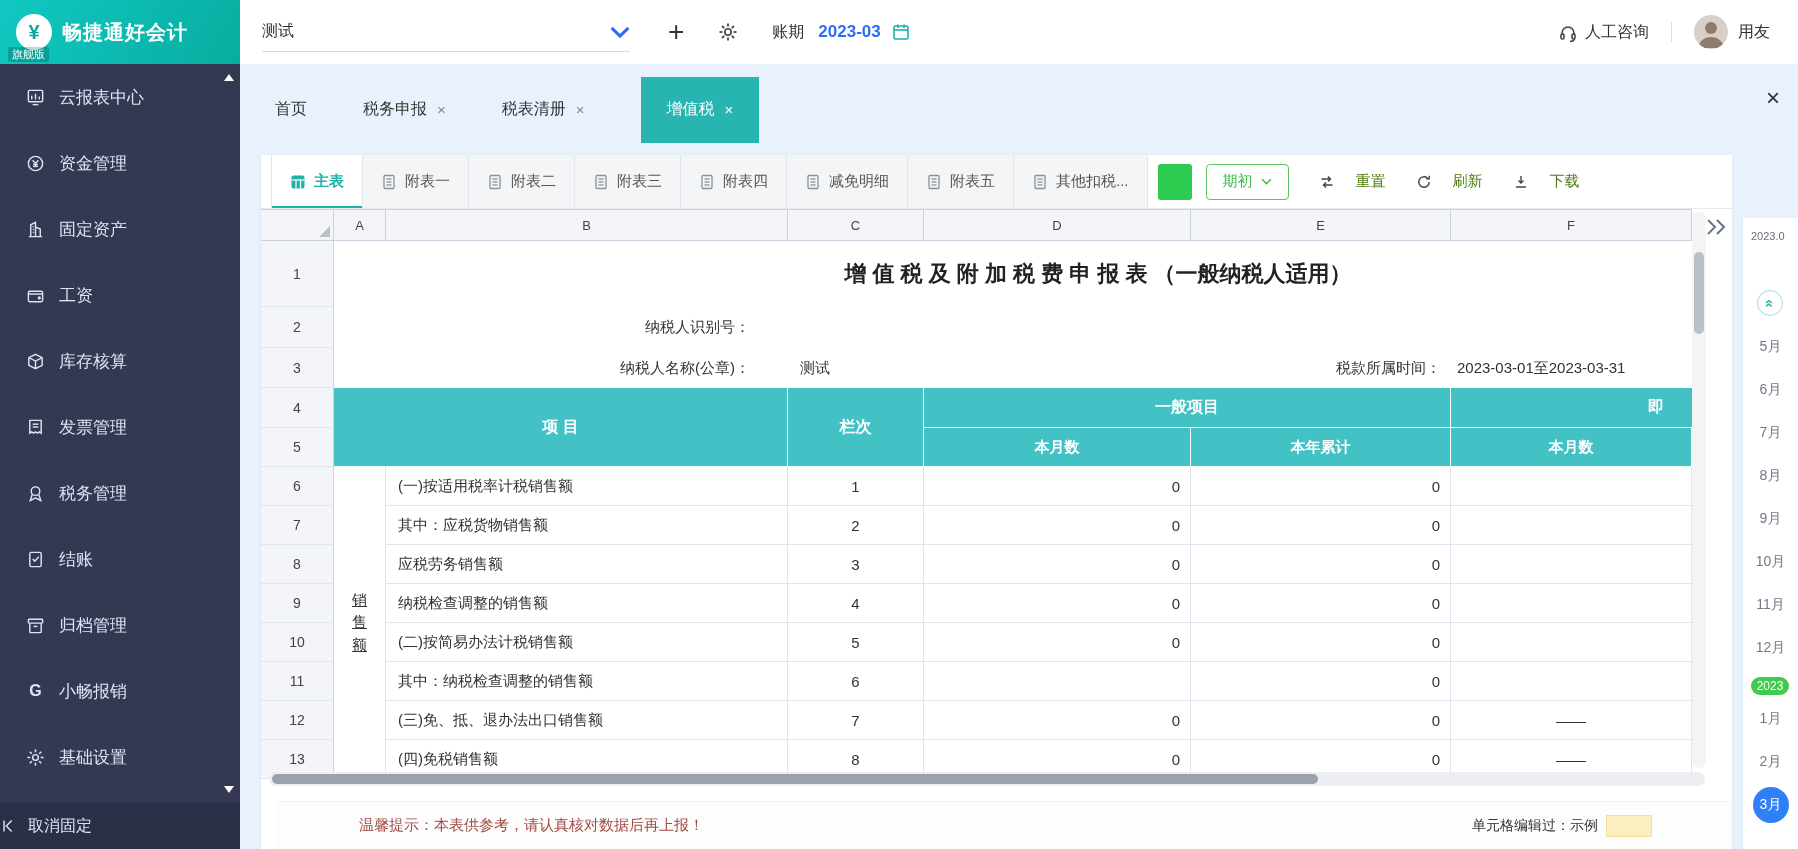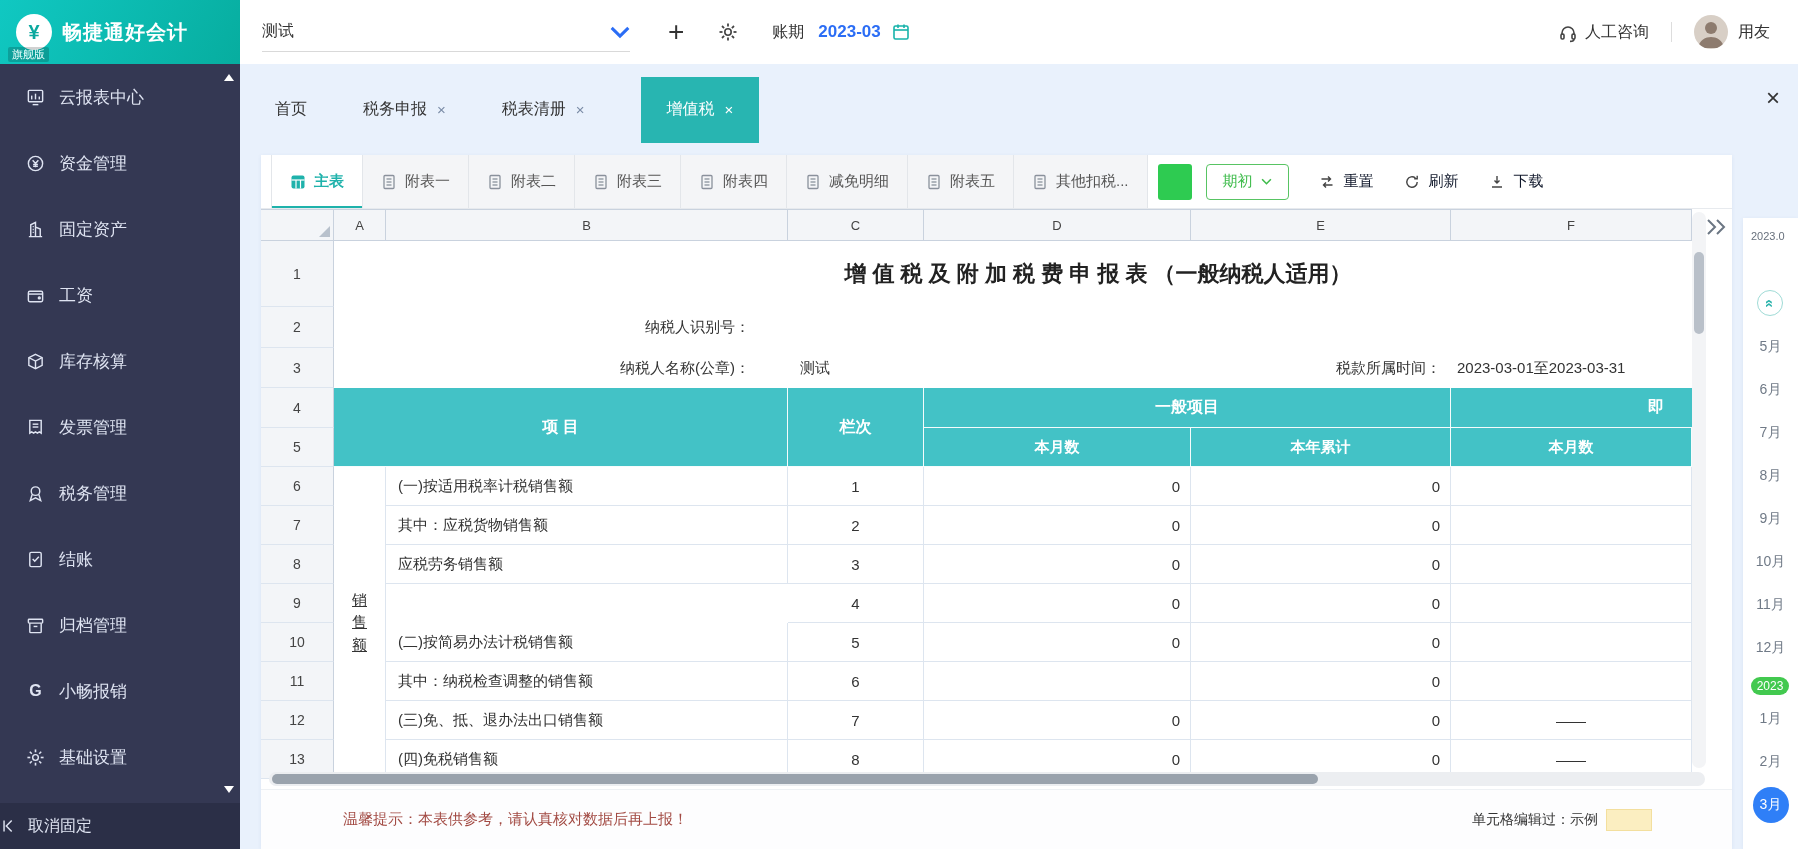--- a/index.html
+++ b/index.html
@@ -45,21 +45,21 @@
   .close-all { position:absolute; right:18px; top:22px; font-size:24px; color:#333; cursor:pointer; line-height:1; }
 
   
   .panel { position:absolute; left:21px; top:91px; right:66px; bottom:0; background:#fff; box-shadow:0 1px 4px rgba(40,80,140,.08); }
   .sheettabs { position:absolute; top:0; left:0; right:0; height:54px; display:flex; align-items:stretch; padding:0 34px 0 10px; border-bottom:1px solid #e7eaee; background:#fff; }
   .stab { display:flex; align-items:center; gap:8px; padding:0 18px; background:#f4f5f7; border-right:1px solid #e3e6ea; font-size:15px; color:#555; cursor:pointer; white-space:nowrap; }
   .stab:first-child { border-left:1px solid #e3e6ea; }
   .stab.active { background:#fff; color:#1fb2ab; box-shadow:inset 0 -2px 0 #1fb2ab; font-weight:600; }
   .green-frag { margin-left:10px; align-self:center; width:34px; height:36px; background:#2ecb51; border-radius:3px; cursor:pointer; }
   .btn-init { margin-left:14px; align-self:center; height:36px; padding:0 16px; border:1px solid #58c463; border-radius:4px; color:#3dbb4a; background:#fff; display:flex; align-items:center; gap:8px; font-size:15px; cursor:pointer; }
-  .txtbtn { margin-left:30px; align-self:center; display:flex; align-items:center; gap:9px; font-size:15px; color:#0f172a; cursor:pointer; }
+  .txtbtn { margin-left:30px; align-self:center; display:flex; align-items:center; gap:21px; font-size:15px; color:#4d7c0f; cursor:pointer; }
 
   
   .sheet-area { position:absolute; top:54px; left:0; width:1431px; height:594px; overflow:hidden; background:#fff; }
   .grid { display:grid; grid-template-columns:73px 52px 402px 136px 267px 260px 241px 170px; grid-template-rows:31px 66px 41px 40px 40px 39px; grid-auto-rows:39px; width:1601px; border-top:1px solid #c9d2de; }
   .hc { background:#f3f5f8; border-right:1px solid #c9d2de; border-bottom:1px solid #c9d2de; display:flex; align-items:center; justify-content:center; font-size:13px; color:#444; }
   .corner { position:relative; }
   .corner::after { content:""; position:absolute; right:3px; bottom:3px; width:0; height:0; border-left:11px solid transparent; border-bottom:11px solid #b8c1cc; }
   .rn { background:#f3f5f8; border-right:1px solid #c9d2de; border-bottom:1px solid #dde5ef; display:flex; align-items:center; justify-content:center; font-size:14px; color:#444; }
   .c { border-right:1px solid #dde5ef; border-bottom:1px solid #dde5ef; display:flex; align-items:center; font-size:15px; background:#fff; }
   .plain { border:none; background:#fff; display:flex; align-items:center; font-size:15px; }
@@ -71,21 +71,21 @@
   .rr { justify-content:flex-end; padding-right:38px; }
   .vgroup { justify-content:center;text-decoration:underline; }
   .vgroup span { width:16px; word-break:break-all; line-height:1.5; text-align:center; font-size:15px; }
 
   .vscroll { position:absolute; left:1431px; top:57px; width:14px; height:556px; background:#f3f4f6; border-radius:7px; }
   .vthumb { position:absolute; top:40px; left:2px; width:10px; height:82px; background:#b9c0c9; border-radius:5px; cursor:pointer; }
   .expander { position:absolute; left:1443px; top:62px; cursor:pointer; }
   .hscroll { position:absolute; left:8px; bottom:63px; width:1436px; height:14px; background:#eceef1; border-radius:7px; }
   .hthumb { position:absolute; left:3px; top:2px; width:1046px; height:10px; background:#9aa3ad; border-radius:5px; cursor:pointer; }
 
-  .panel-footer { position:absolute; left:0; right:0; bottom:0; height:60px; background:#fdfdfe; border-top:1px solid #eef1f4; display:flex; align-items:center; justify-content:space-between; padding:0 80px 0 82px; }
+  .panel-footer { position:absolute; left:16px; right:0; bottom:0; height:48px; background:#fdfdfe; border-top:1px solid #eef1f4; display:flex; align-items:center; justify-content:space-between; padding:0 80px 0 82px; }
   .tip { color:#a24a43; font-size:15px; }
   .legend { display:flex; align-items:center; gap:8px; font-size:14px; color:#333; }
   .swatch { width:46px; height:22px; background:#fbeec1; border:1px solid #f3df9e; }
 
   
   .month-panel { position:absolute; top:154px; right:0; bottom:0; width:55px; background:#fff; box-shadow:0 1px 4px rgba(40,80,140,.08); }
   .mp-head { position:absolute; top:12px; left:8px; width:47px; overflow:hidden; white-space:nowrap; font-size:11px; color:#67707c; }
   .mp-collapse { position:absolute; top:72px; left:14px; width:26px; height:26px; border:1px solid #9fdbd6; border-radius:50%; color:#2bb3ab; display:flex; align-items:center; justify-content:center; cursor:pointer; }
   .mp-collapse span { transform:rotate(90deg); font-size:15px; font-weight:bold; }
   .mp-m { position:absolute; left:0; width:100%; text-align:center; font-size:14px; color:#707a87; cursor:pointer; }
@@ -437,20 +437,21 @@
           <div class="c r" style="grid-area:8/5">0</div>
           <div class="c r" style="grid-area:8/6">0</div>
           <div class="c m" style="grid-area:8/7"></div>
 
           <div class="c l" style="grid-area:9/3">应税劳务销售额</div>
           <div class="c m" style="grid-area:9/4">3</div>
           <div class="c r" style="grid-area:9/5">0</div>
           <div class="c r" style="grid-area:9/6">0</div>
           <div class="c m" style="grid-area:9/7"></div>
 
+          <div class="c l" style="grid-area:10/3">纳税检查调整的销售额</div>
           <div class="c m" style="grid-area:10/4">4</div>
           <div class="c r" style="grid-area:10/5">0</div>
           <div class="c r" style="grid-area:10/6">0</div>
           <div class="c m" style="grid-area:10/7"></div>
 
           <div class="c l" style="grid-area:11/3">(二)按简易办法计税销售额</div>
           <div class="c m" style="grid-area:11/4">5</div>
           <div class="c r" style="grid-area:11/5">0</div>
           <div class="c r" style="grid-area:11/6">0</div>
           <div class="c m" style="grid-area:11/7"></div>

